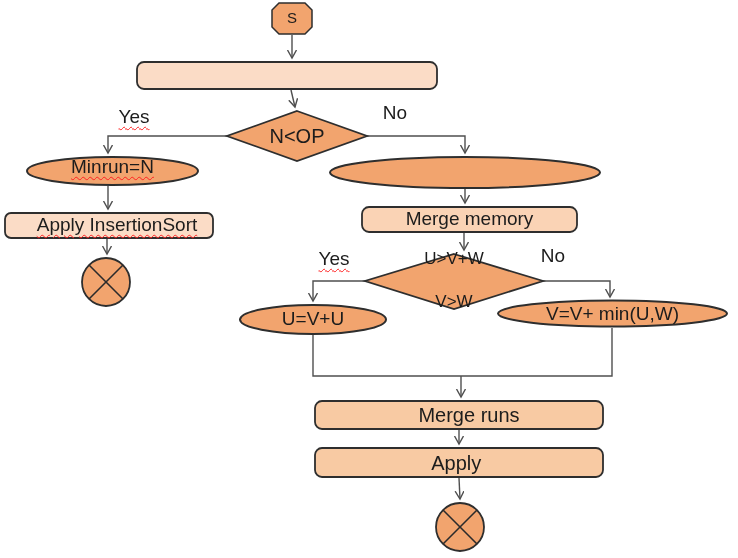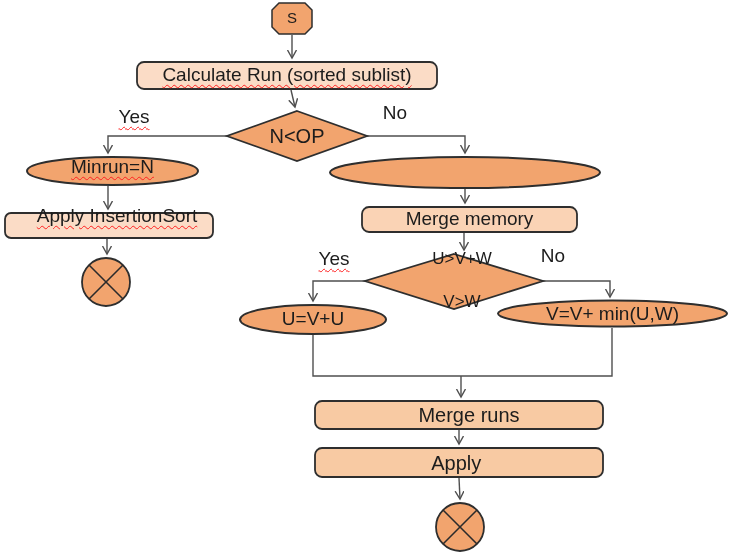--- a/index.html
+++ b/index.html
@@ -73,43 +73,40 @@
     <ellipse class="shape-dark" stroke-width="2" cx="612.5" cy="313.5" rx="114.5" ry="13"></ellipse>
     <rect class="shape-med" stroke-width="1.8" x="315" y="401" width="288" height="28" rx="7"></rect>
     <rect class="shape-med" stroke-width="1.8" x="315" y="448" width="288" height="29" rx="7"></rect>
     <circle class="shape-dark" stroke-width="1.8" cx="460" cy="527" r="24"></circle>
     <line class="xline" x1="443" y1="510" x2="477" y2="544"></line>
     <line class="xline" x1="477" y1="510" x2="443" y2="544"></line>
   </svg>
 
   <div class="lbl f15" style="left:272px;top:3px;width:40px;height:31px;">S</div>
 
-  <div class="lbl f19" style="left:137px;top:62px;width:300px;height:27px;">
-    <span class="sq">Calculate Run (sorted sublist)</span>
-  </div>
 
   <div class="lbl f20" style="left:227px;top:111px;width:140px;height:50px;text-align:center;">N&lt;OP</div>
 
   <div class="lbl f19" style="left:112px;top:107px;width:44px;height:20px;">
     <span class="sq">Yes</span>
   </div>
   <div class="lbl f19" style="left:378px;top:103px;width:34px;height:20px;">No</div>
 
   <div class="lbl f19" style="left:27px;top:157px;width:171px;height:20px;">
     <span class="sq">Minrun=N</span>
   </div>
 
-  <div class="lbl f19" style="left:5px;top:204px;width:224px;height:25px;">
+  <div class="lbl f19" style="left:5px;top:213px;width:224px;height:25px;">
     <span class="sq">Apply InsertionSort</span>
   </div>
 
 
   <div class="lbl f19" style="left:362px;top:207px;width:215px;height:25px;">Merge memory</div>
 
-  <div class="lbl f17 col" style="left:373px;top:252px;width:178px;height:57px;gap:24px;">
+  <div class="lbl f17 col" style="left:365px;top:252px;width:178px;height:57px;gap:24px;">
     <span>U&gt;V+W</span>
     <span>V&gt;W</span>
   </div>
 
   <div class="lbl f19" style="left:312px;top:249px;width:44px;height:20px;">
     <span class="sq">Yes</span>
   </div>
   <div class="lbl f19" style="left:536px;top:246px;width:34px;height:20px;">No</div>
 
   <div class="lbl f19" style="left:240px;top:305px;width:146px;height:29px;">U=V+U</div>

